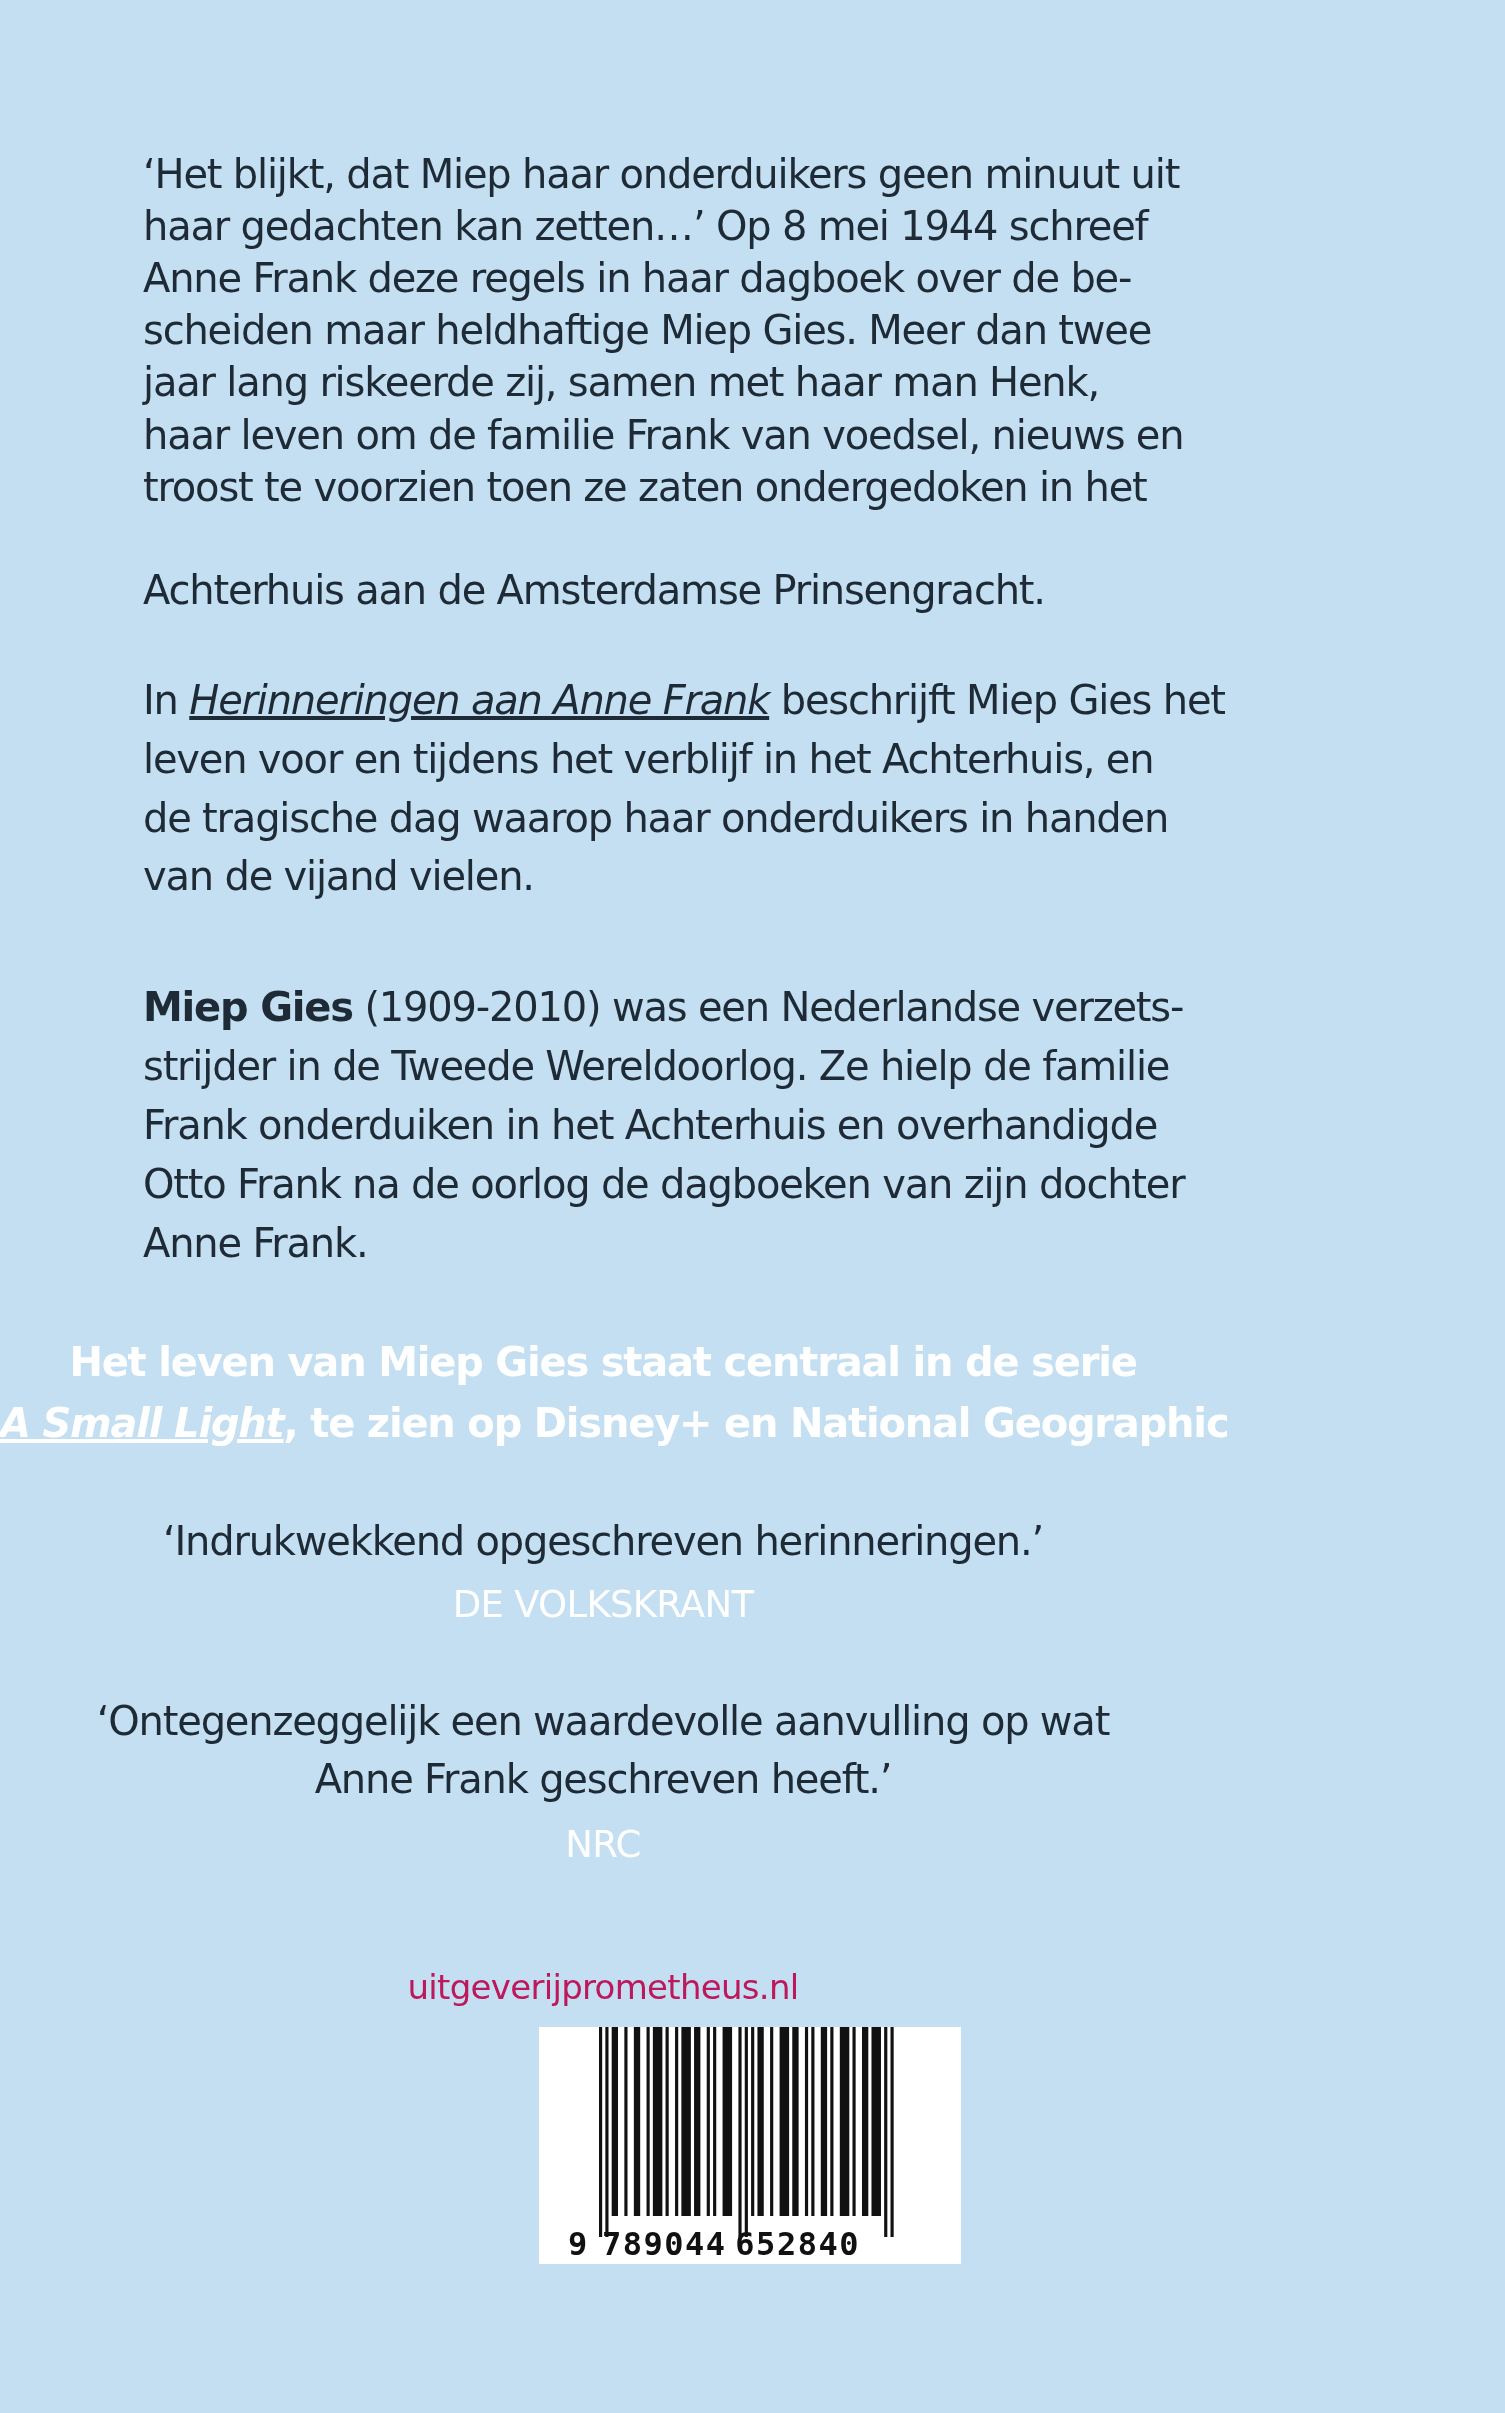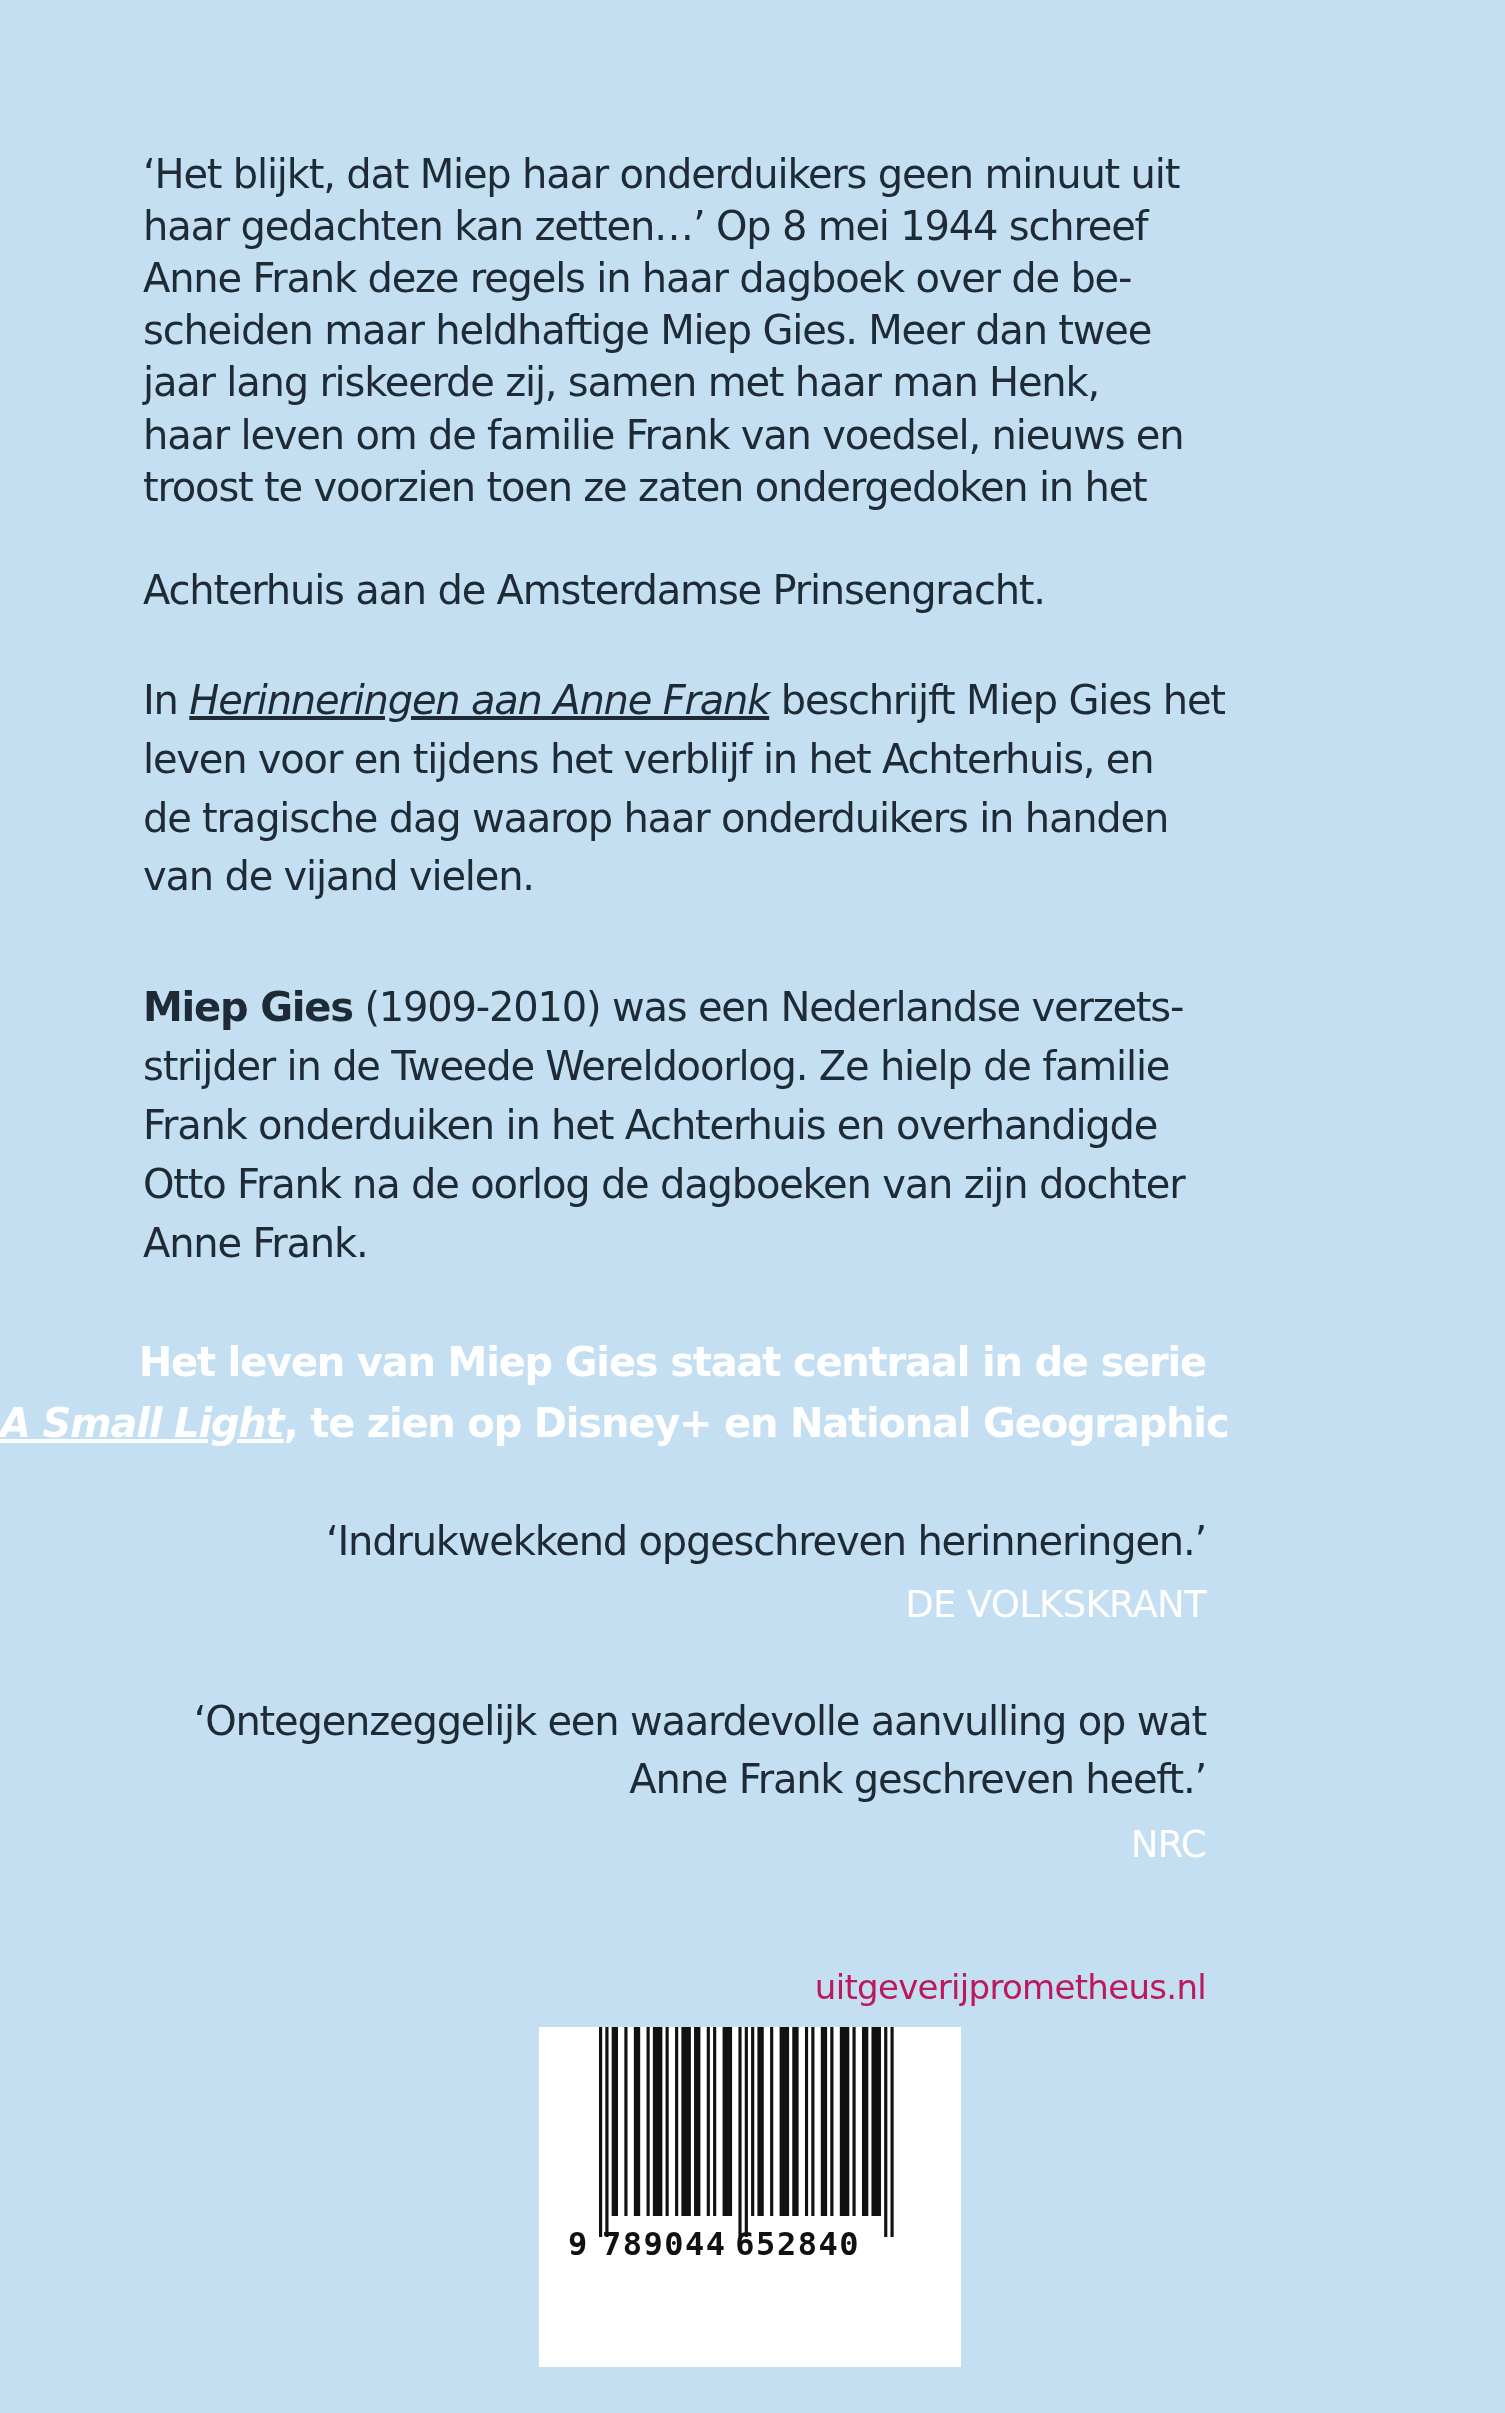--- a/index.html
+++ b/index.html
@@ -7,28 +7,28 @@
     width: 1506px; height: 2413px; position: relative; overflow: hidden;
     background: #c3dff1;
     font-family: "DejaVu Sans", "Liberation Sans", sans-serif;
     color: #1e2a35;
   }
   .line {
     position: absolute; white-space: nowrap;
     font-size: 40px; line-height: 1; letter-spacing: -1.2px;
   }
   .left { left: 143px; }
-  .center { left: 0; width: 1206px; text-align: right; }
+  .center { left: 0; width: 1206px; text-align: center; }
   .white { color: #ffffff; font-weight: bold; }
   .it { font-style: italic; text-decoration: underline; }
   .b { font-weight: bold; }
   .src { font-weight: normal; color: #ffffff; font-size: 37px; letter-spacing: -0.7px; }
   .url { font-size: 34px; letter-spacing: -0.7px; color: #be185d; }
   #barcode-box {
-    position: absolute; left: 539px; top: 2027px; width: 422px; height: 340px;
+    position: absolute; left: 539px; top: 2027px; width: 422px; height: 237px;
     background: #ffffff;
   }
   #barcode-bars {
     position: absolute; left: 60px; top: 0; width: 301px; height: 210px;
   }
   #barcode-digits {
     position: absolute; left: 29px; top: 198px; width: 353px;
     font-family: "DejaVu Sans Mono", "Liberation Mono", monospace;
     font-size: 32px; letter-spacing: 1.5px; color: #111; font-weight: bold;
   }

